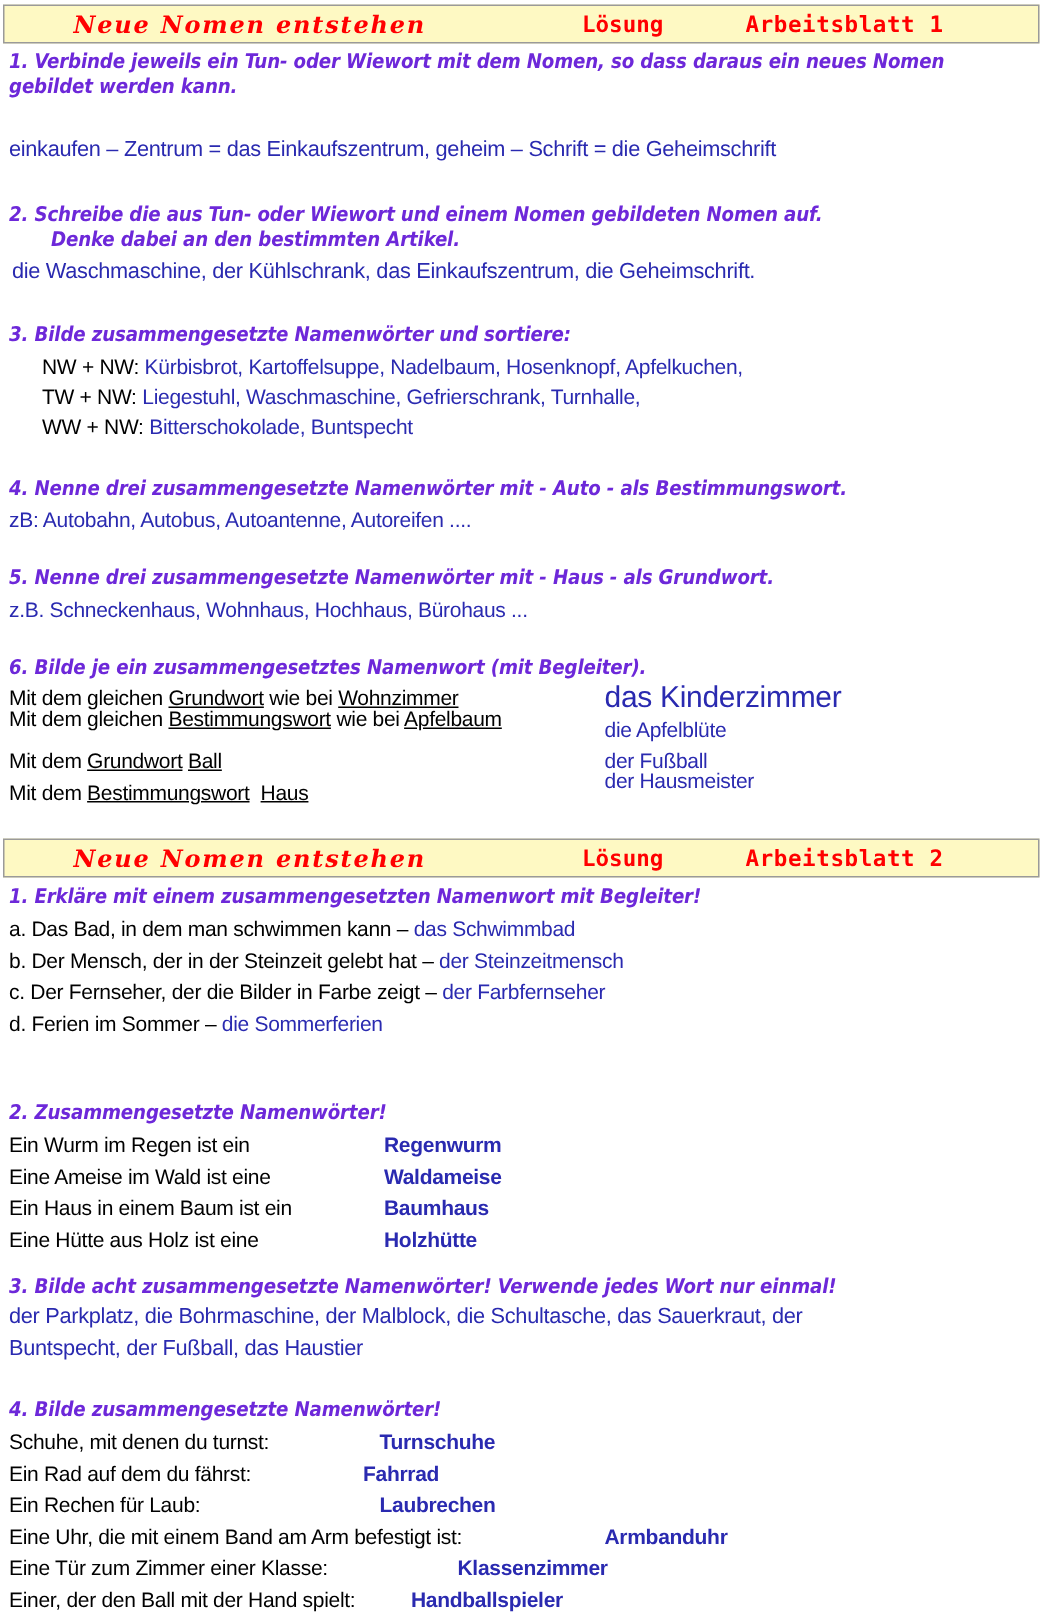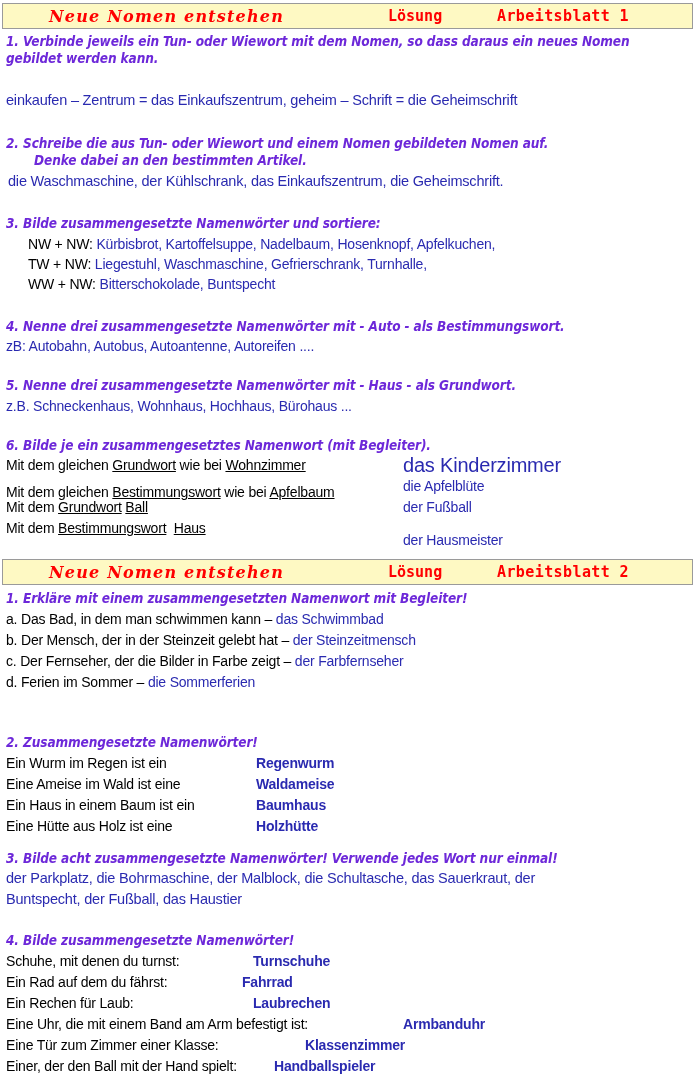--- a/index.html
+++ b/index.html
@@ -140,34 +140,34 @@
   <div class="line q" style="left:6px; top:377px;">5. Nenne drei zusammengesetzte Namenwörter mit - Haus - als Grundwort.</div>
   <div class="line a" style="left:6px; top:398px; font-size:14px;">z.B. Schneckenhaus, Wohnhaus, Hochhaus, Bürohaus ...</div>
 
   <div class="line q" style="left:6px; top:437px;">6. Bilde je ein zusammengesetztes Namenwort (mit Begleiter).</div>
 
   <div class="line" style="left:6px; top:457px;">
     <span class="qn inl" style="font-size:14px;">Mit dem gleichen </span><span class="qn u" style="font-size:14px;">Grundwort</span><span class="qn inl" style="font-size:14px;"> wie bei </span><span class="qn u" style="font-size:14px;">Wohnzimmer</span>
   </div>
   <div class="line a" style="left:403px; top:457px; font-size:20px;">das Kinderzimmer</div>
 
-  <div class="line" style="left:6px; top:484px;text-align:center;">
+  <div class="line" style="left:6px; top:471px;text-align:center;">
     <span class="qn inl" style="font-size:14px;">Mit dem gleichen </span><span class="qn u" style="font-size:14px;">Bestimmungswort</span><span class="qn inl" style="font-size:14px;"> wie bei </span><span class="qn u" style="font-size:14px;">Apfelbaum</span>
   </div>
   <div class="line a" style="left:403px; top:478px; font-size:14px;">die Apfelblüte</div>
 
   <div class="line" style="left:6px; top:499px;">
     <span class="qn inl" style="font-size:14px;">Mit dem </span><span class="qn u" style="font-size:14px;">Grundwort</span><span class="qn inl" style="font-size:14px;"> </span><span class="qn u" style="font-size:14px;">Ball</span>
   </div>
   <div class="line a" style="left:403px; top:499px; font-size:14px;">der Fußball</div>
 
   <div class="line" style="left:6px; top:520px;">
     <span class="qn inl" style="font-size:14px;">Mit dem </span><span class="qn u" style="font-size:14px;">Bestimmungswort</span><span class="qn inl" style="font-size:14px;">  </span><span class="qn u" style="font-size:14px;">Haus</span>
   </div>
-  <div class="line a" style="left:403px; top:532px; font-size:14px;">der Hausmeister</div>
+  <div class="line a" style="left:403px; top:512px; font-size:14px;">der Hausmeister</div>
 
   <div class="banner" style="top:559px;">
     <span class="b-title">Neue Nomen entstehen</span>
     <span class="b-loesung">Lösung</span>
     <span class="b-sheet">Arbeitsblatt 2</span>
   </div>
 
   <div class="line q" style="left:6px; top:590px;">1. Erkläre mit einem zusammengesetzten Namenwort mit Begleiter!</div>
 
   <div class="line" style="left:6px; top:611px;">

